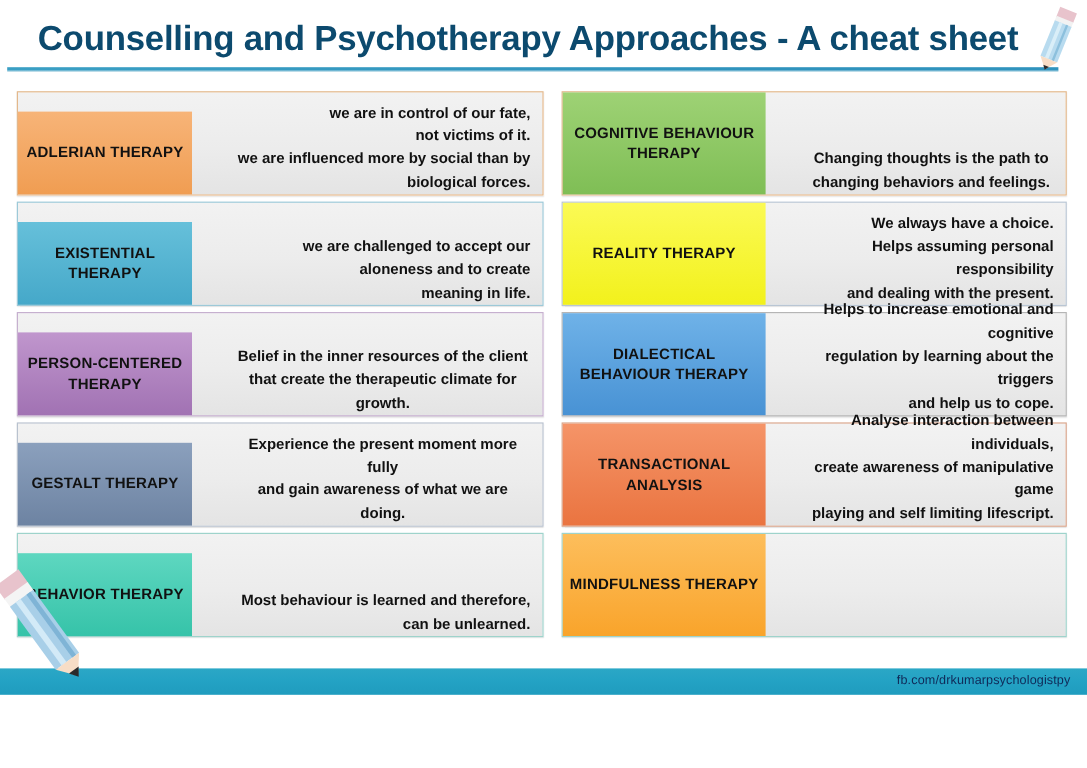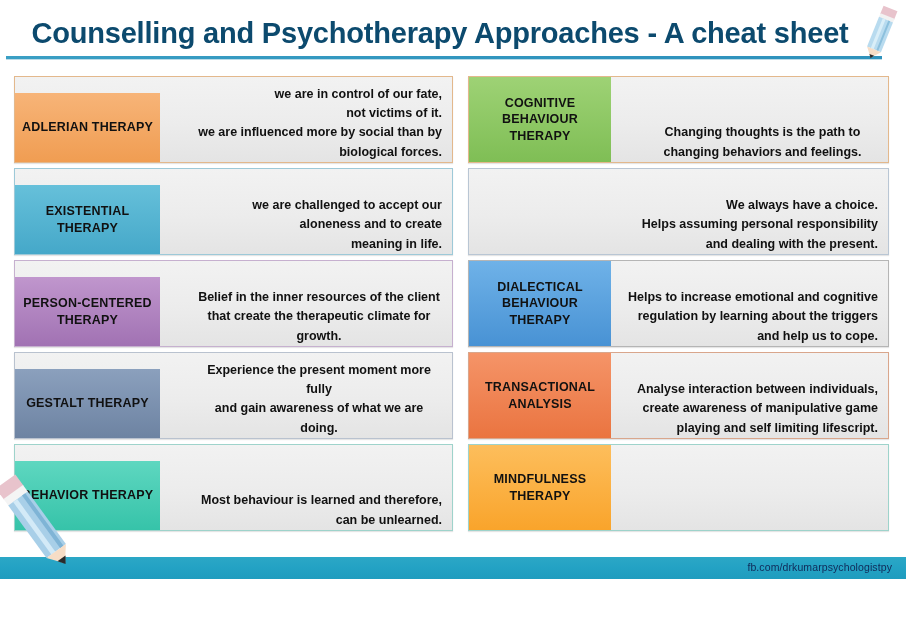--- a/index.html
+++ b/index.html
@@ -84,21 +84,21 @@
     text-align: center;
     font-size: 12.5px;
     font-weight: bold;
     color: #111111;
     line-height: 1.32;
     letter-spacing: 0.2px;
     padding: 0 4px;
     box-sizing: border-box;
   }
   .card.left  .label { width: 145px; margin-top: 16px; }
-  .card.right .label { width: 142px; }
+  .card.right .label { width: 169px; }
 
   .desc {
     flex: 1 1 auto;
     display: flex;
     align-items: flex-end;
     justify-content: flex-end;
     padding: 0 10px 0 8px;
     box-sizing: border-box;
   }
   .desc-text {
@@ -193,20 +193,23 @@
         <span>EXISTENTIAL
 THERAPY</span>
       </div>
       <div class="desc">
         <span class="desc-text">we are challenged to accept our
 aloneness and to create
 meaning in life.</span>
       </div>
     </div>
     <div class="card right" style="border-color:#b9c6d4">
+      <div class="label" style="background:linear-gradient(to bottom,#fbfa55,#f2f11c)">
+        <span>REALITY THERAPY</span>
+      </div>
       <div class="desc">
         <span class="desc-text">We always have a choice.
 Helps assuming personal responsibility
 and  dealing with the present.</span>
       </div>
     </div>
   </div>
 
   <div class="row">
     <div class="card left" style="border-color:#c6b0cf">

